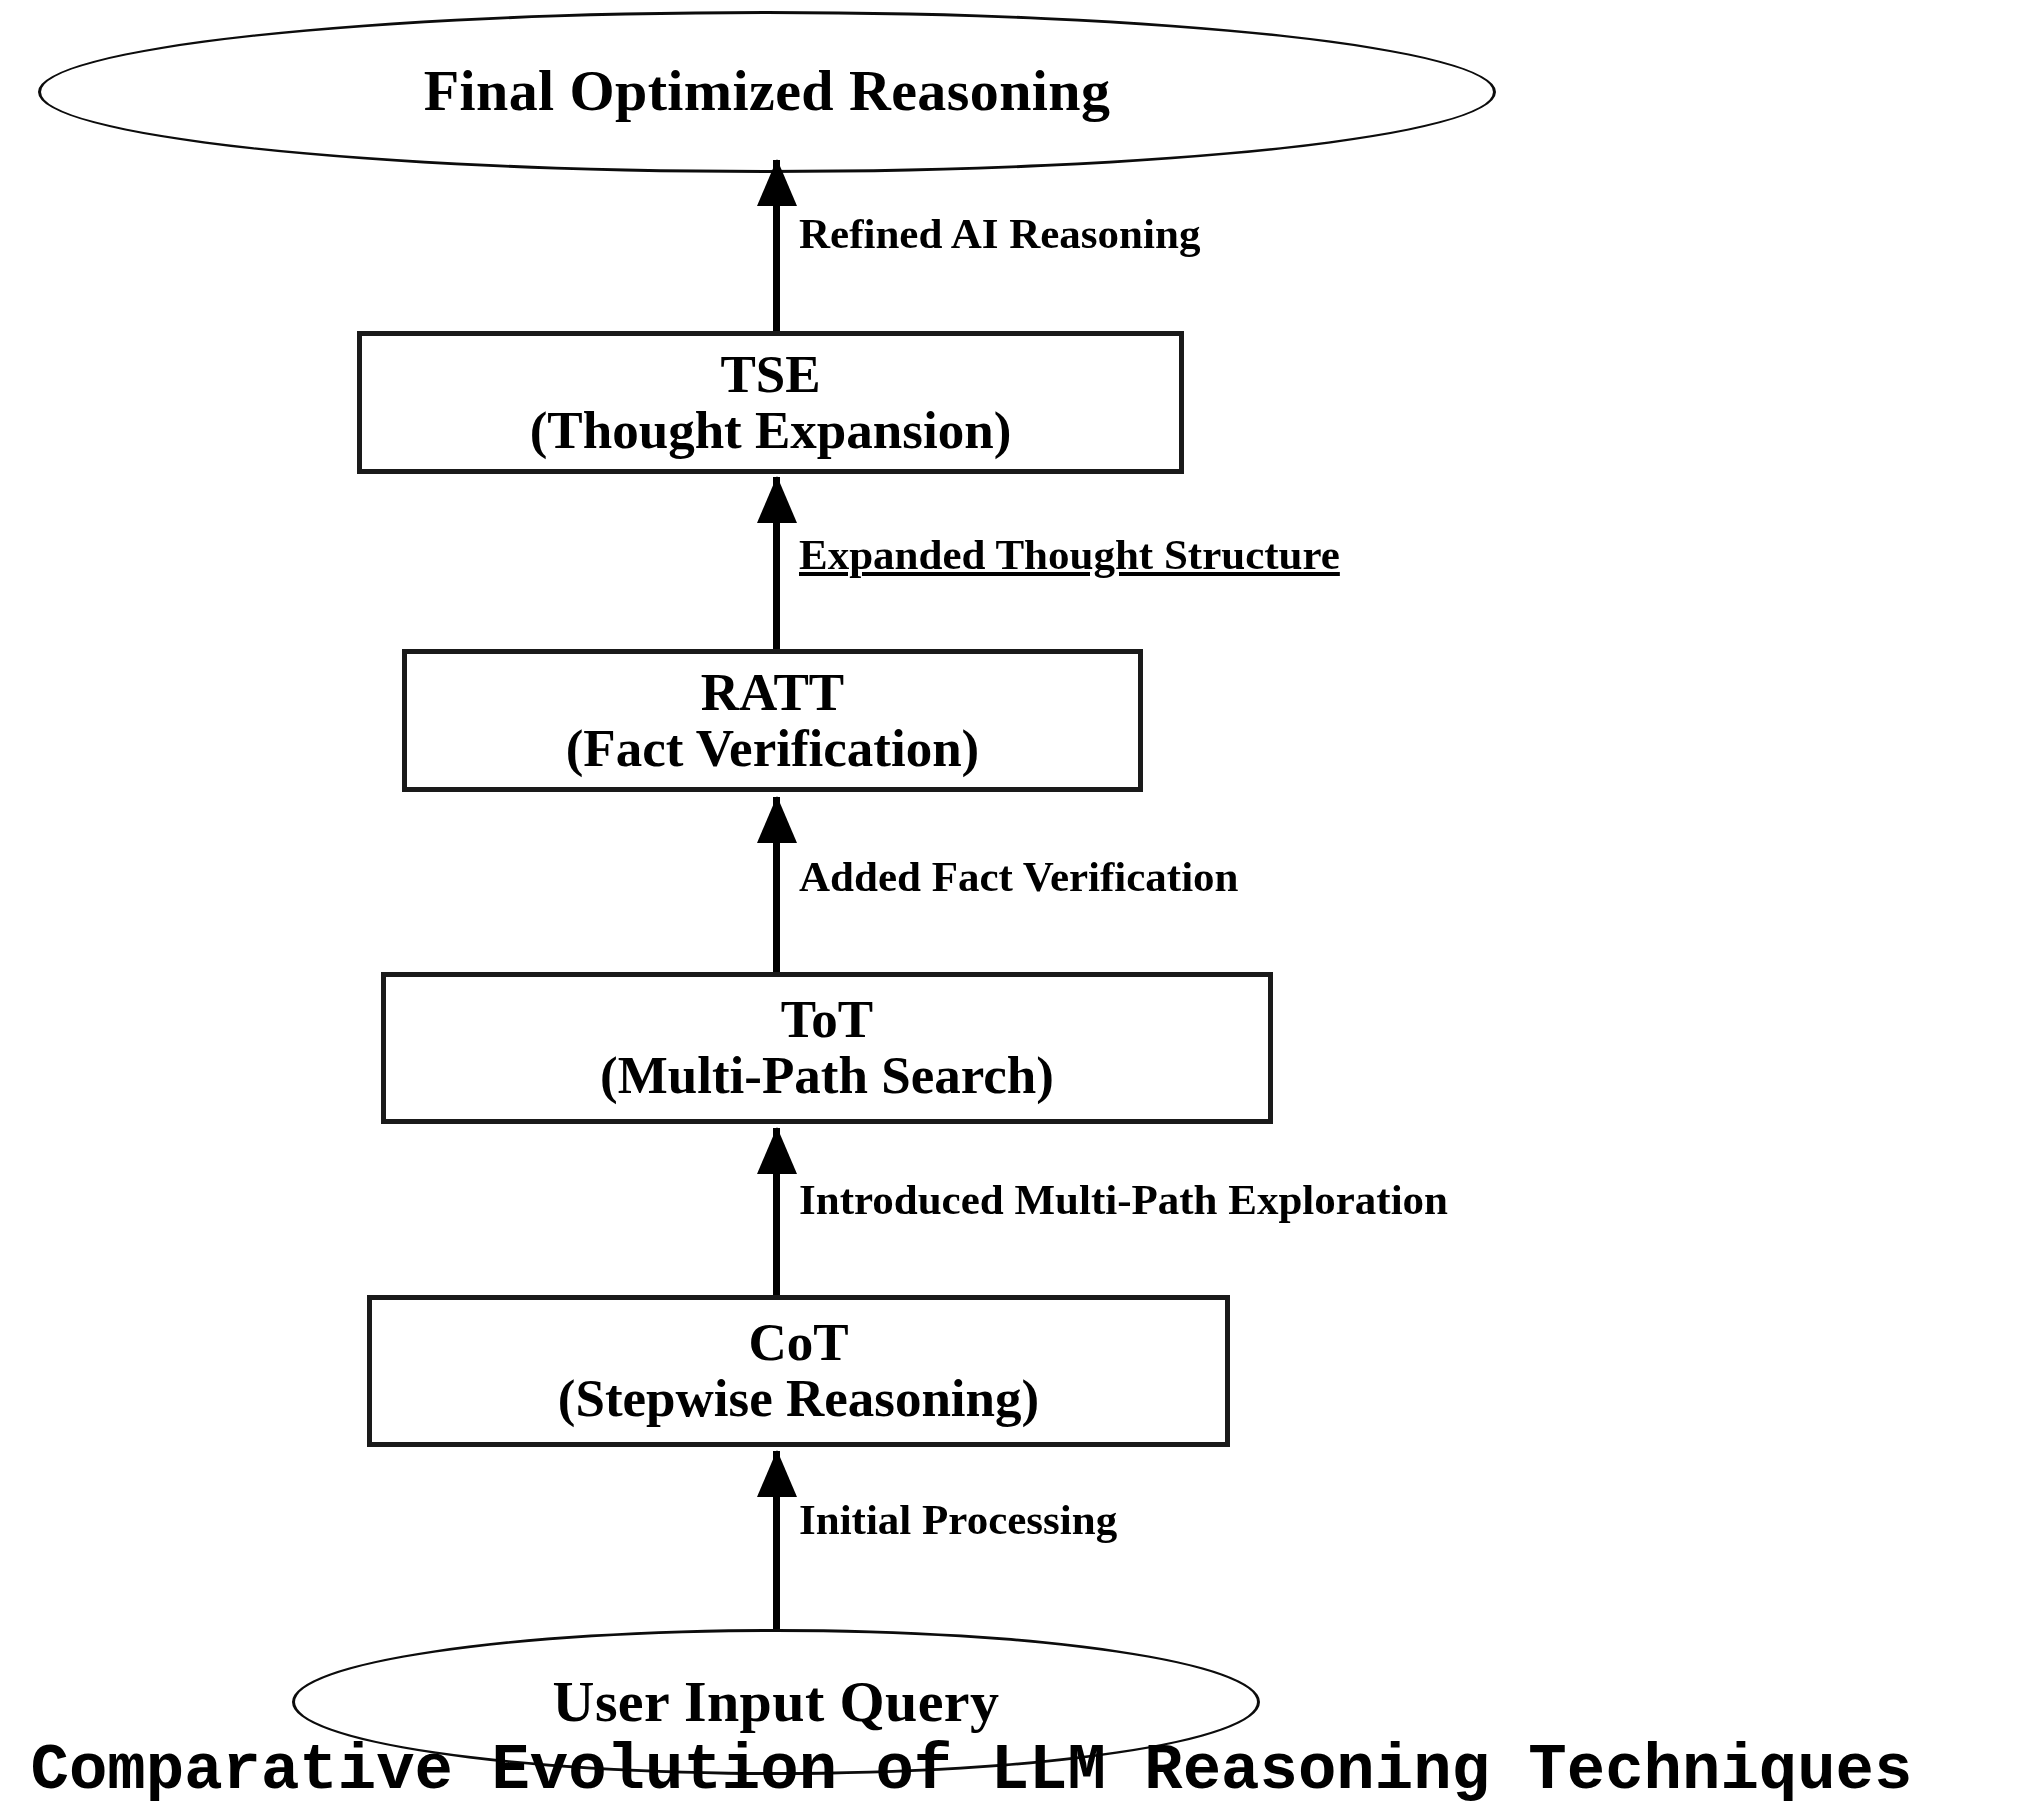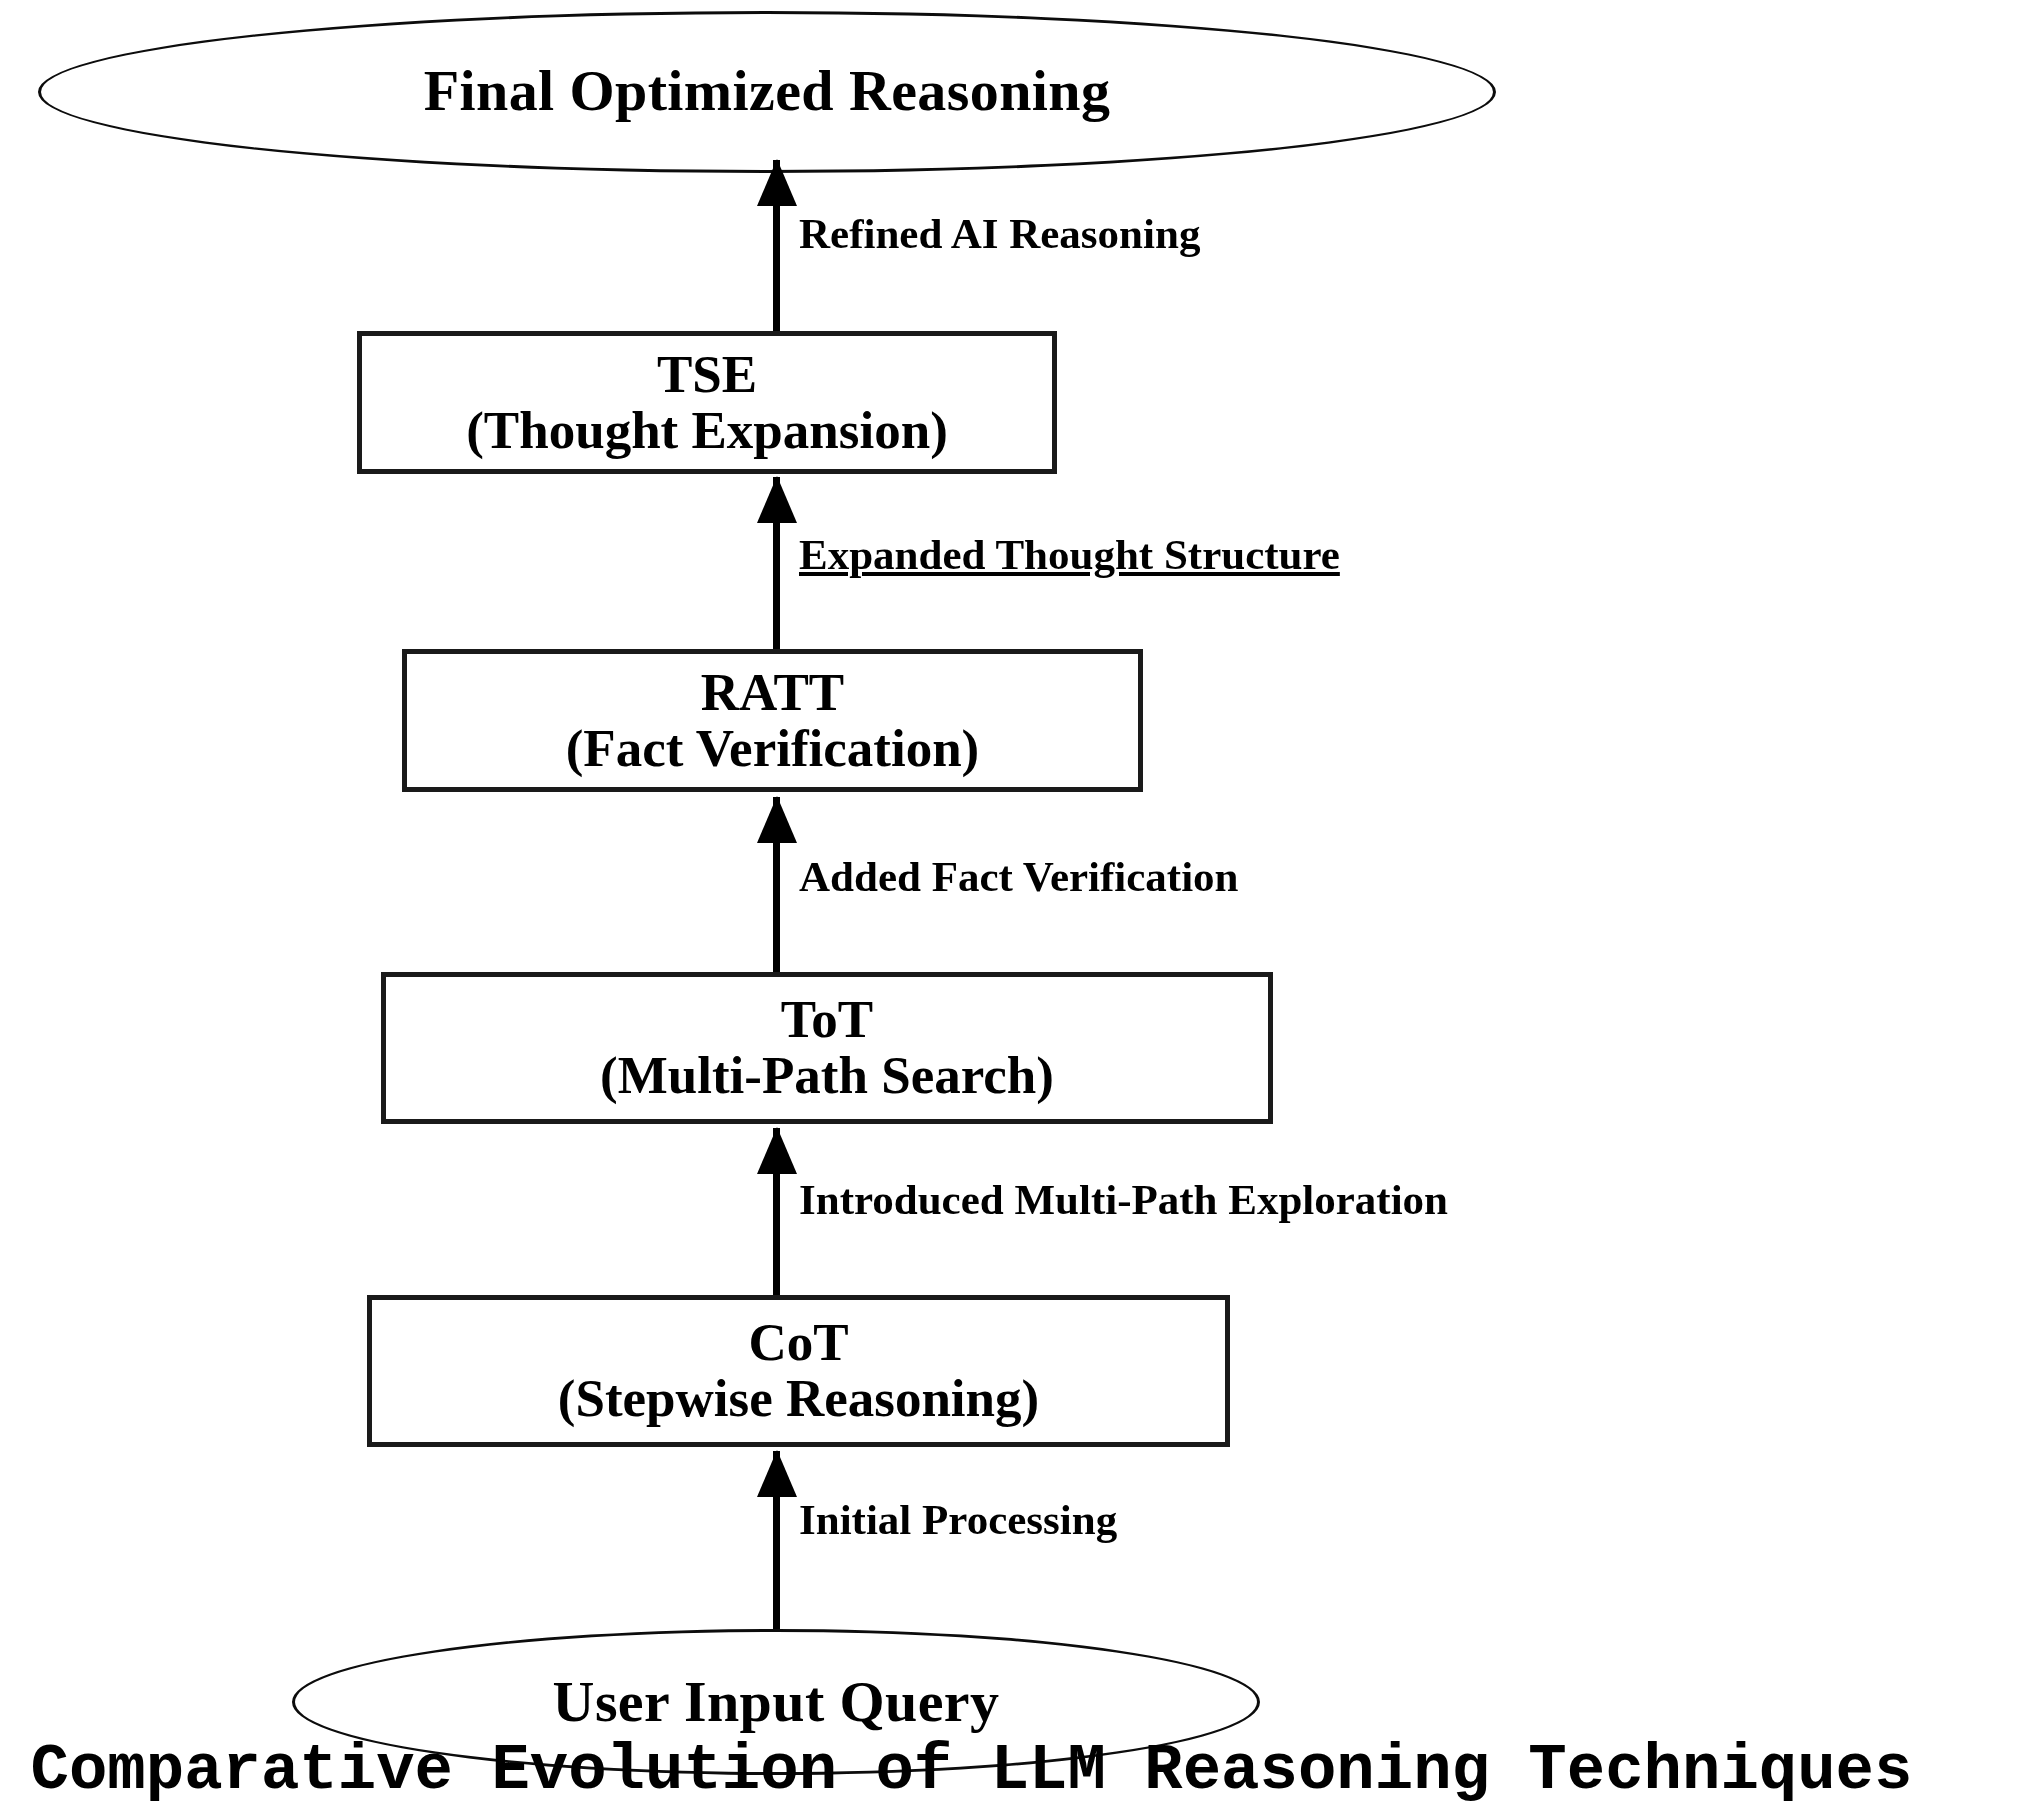--- a/index.html
+++ b/index.html
@@ -124,21 +124,21 @@
   <div class="ellipse-node" style="left:38px; top:10.7px; width:1458px; height:162px;">
     <div class="node-label">Final Optimized Reasoning</div>
   </div>
 
   <div class="connector" style="left:777px; top:160px;">
     <div class="shaft" style="height:171px; top:0;"></div>
     <div class="head"></div>
   </div>
   <div class="edge-label" style="left:799px; top:212px;">Refined AI Reasoning</div>
 
-  <div class="box-node" style="left:357px; top:331px; width:700px; height:143px;">
+  <div class="box-node" style="left:357px; top:331px; width:827px; height:143px;">
     <div class="node-label node-title">TSE</div>
     <div class="node-label node-sub">(Thought Expansion)</div>
   </div>
 
   <div class="connector" style="left:777px; top:477px;">
     <div class="shaft" style="height:174px; top:0;"></div>
     <div class="head"></div>
   </div>
   <div class="edge-label" style="left:799px; top:533px;text-decoration:underline;">Expanded Thought Structure</div>
 

